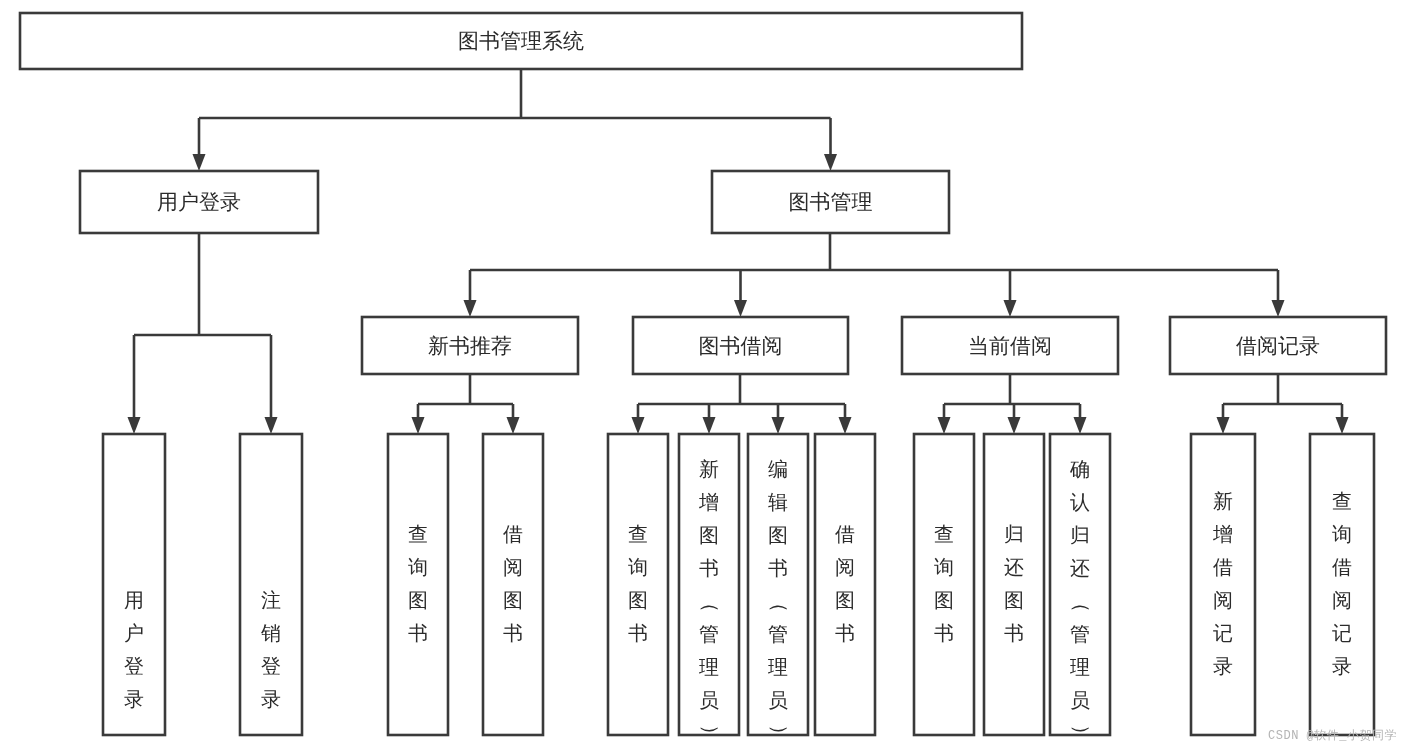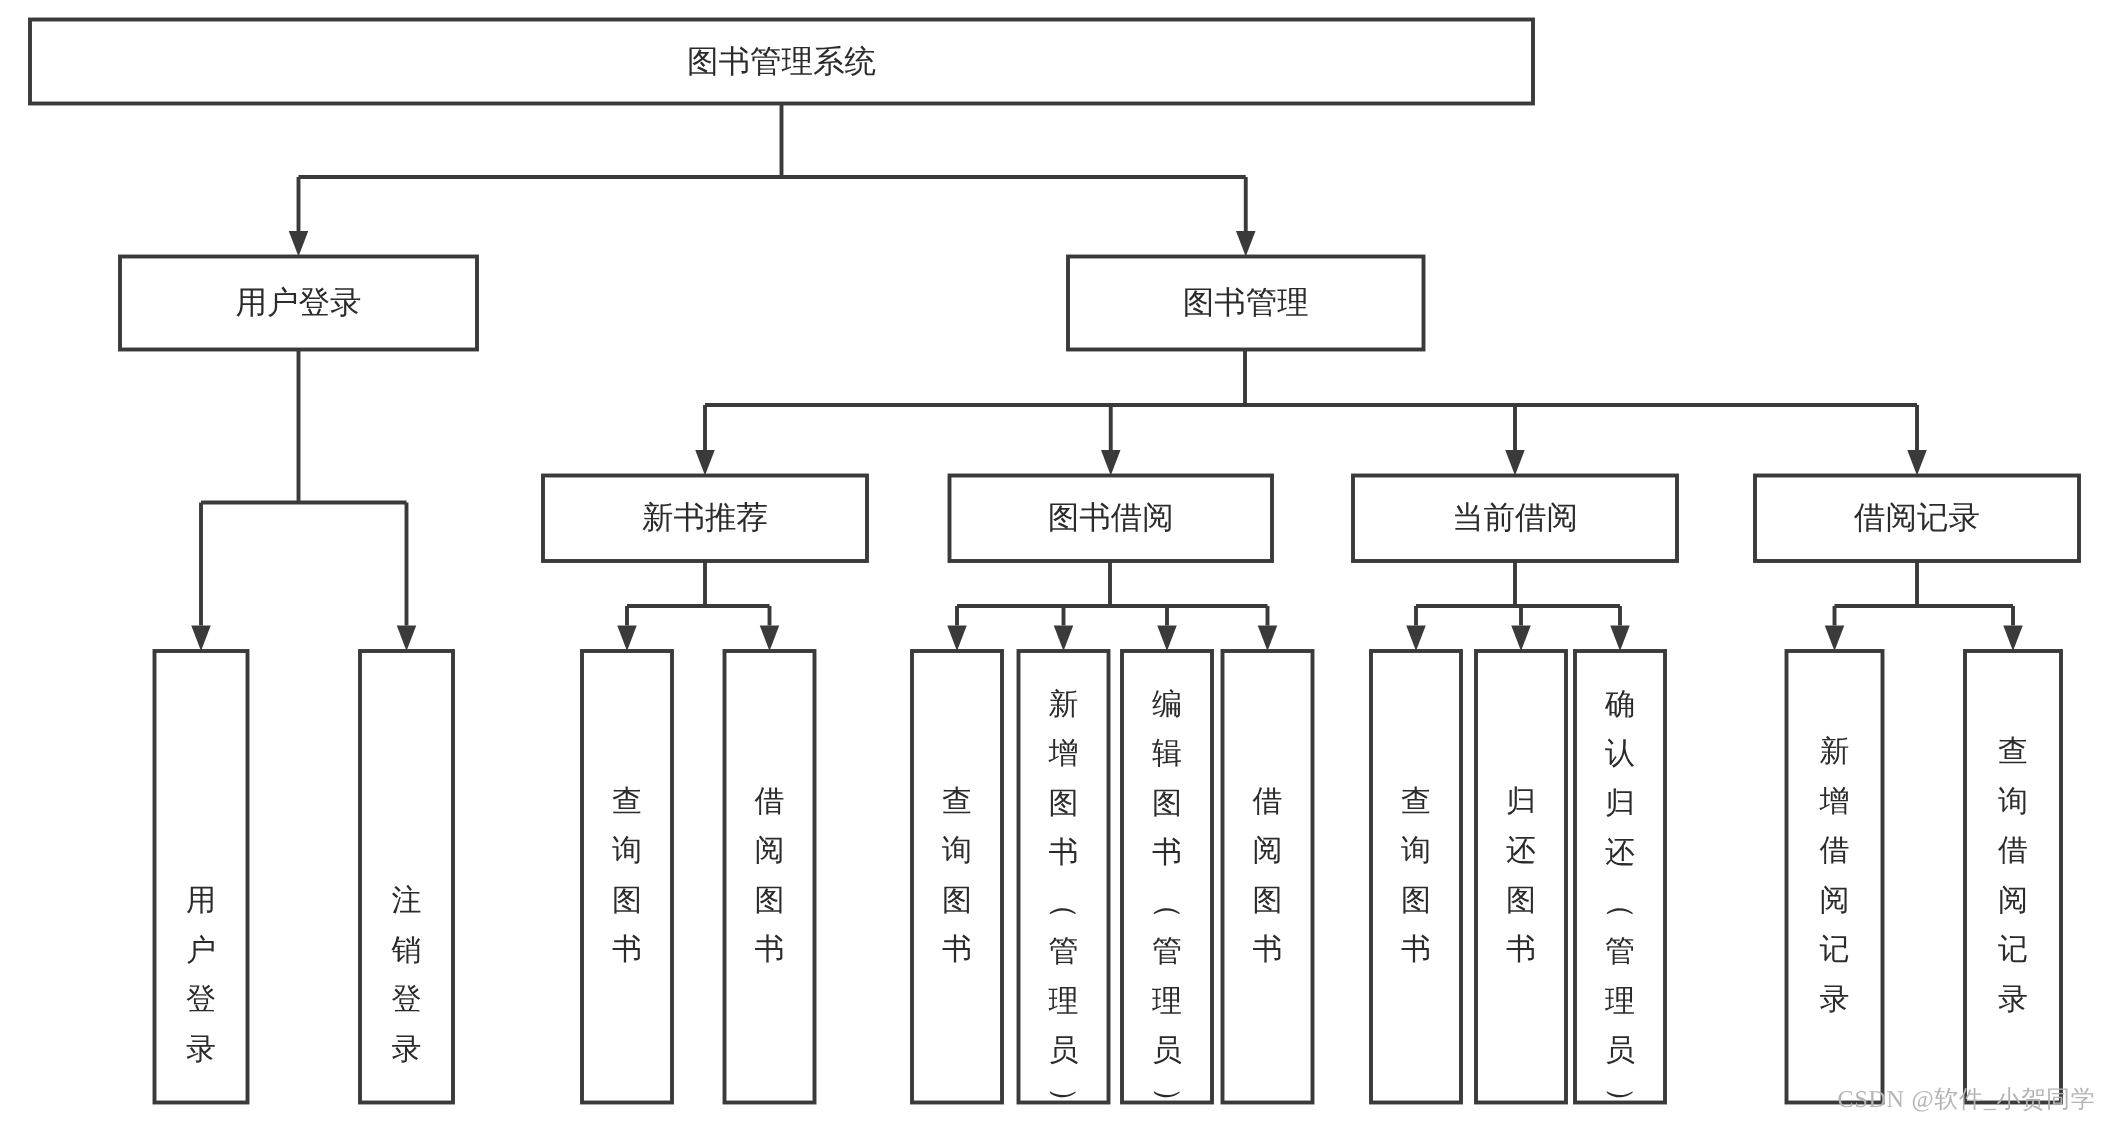--- a/index.html
+++ b/index.html
@@ -57,22 +57,22 @@
     fill: #2b2b2b;
     font-family: "DejaVu Sans", "Liberation Sans", sans-serif;
     font-size: 20px;
     text-anchor: middle;
     dominant-baseline: middle;
   }
   .watermark-text {
     position: absolute;
     right: 8px;
     bottom: 3px;
-    font-family: Liberation Serif, serif;
-    font-size: 16px;
+    font-family: Liberation Mono, monospace;
+    font-size: 12px;
     color: #b4b4b4;
     white-space: nowrap;
     letter-spacing: 0.5px;
   }
 </style>
 </head>
 <body>
 
 <div id="diagram-root">
   <svg class="diagram-canvas" id="diagram-canvas" viewBox="0 0 1405 747" xmlns="http://www.w3.org/2000/svg">

